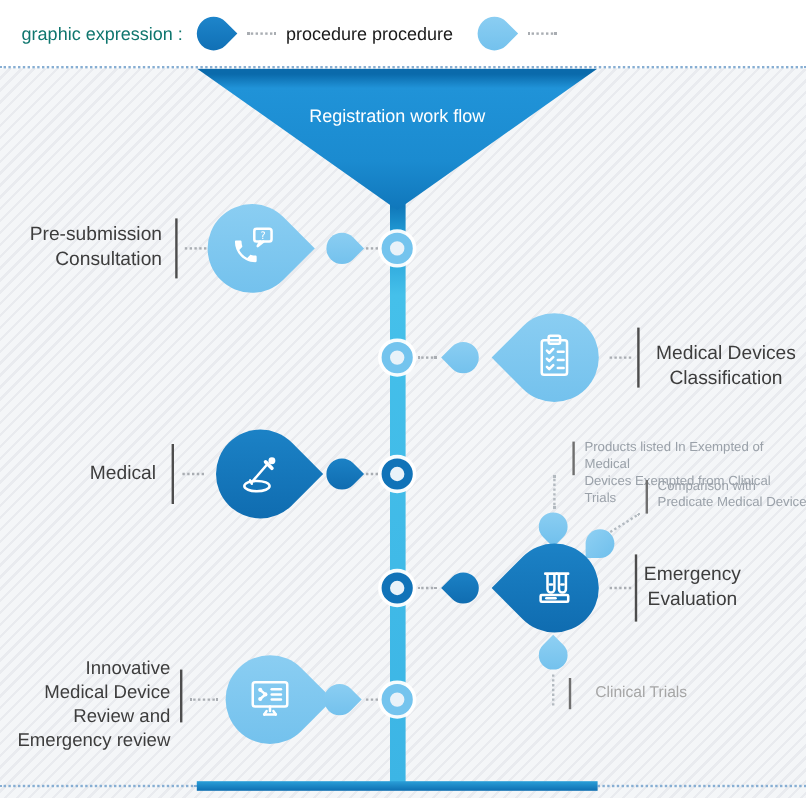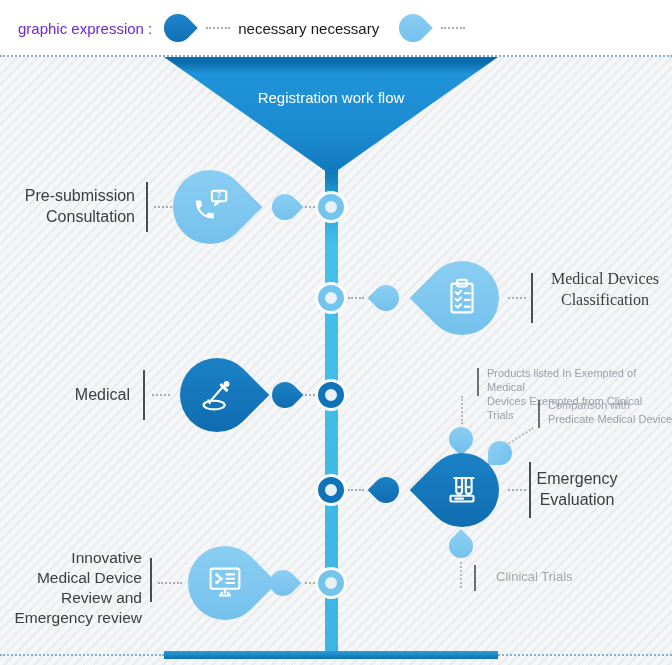--- a/index.html
+++ b/index.html
@@ -6,21 +6,21 @@
   body{font-family:"Liberation Sans","DejaVu Sans",sans-serif;background:#ffffff;}
   .stage{position:relative;width:672px;height:665px;overflow:hidden;background:#ffffff;}
 
   
   .stripes{position:absolute;left:0;top:57px;width:672px;height:608px;
     background:repeating-linear-gradient(135deg,#f4f6f8 0px,#f4f6f8 5px,#e9ebef 5px,#e9ebef 7px);}
 
   
   .legend{position:absolute;left:0;top:0;width:672px;height:56px;background:#ffffff;
     display:flex;align-items:center;padding-left:18px;box-sizing:border-box;}
-  .legend-title{font-size:15px;color:#6d28d9;margin-right:12px;}
+  .legend-title{font-size:15px;color:#0f766e;margin-right:12px;}
   .legend-item{display:flex;align-items:center;}
   .legend-item + .legend-item{margin-left:20px;}
   .legend-drop{width:28px;height:28px;border-radius:50% 0 50% 50%;transform:rotate(45deg);margin-right:14px;}
   .legend-drop.dark{background:linear-gradient(135deg,#2089cf,#0e6cb1);}
   .legend-drop.light{background:linear-gradient(135deg,#8fd0f3,#6fbfec);}
   .legend-dots{width:24px;border-top:2px dotted #a9adb2;margin-right:8px;}
   .legend-label{font-size:15px;color:#1a1a1a;}
 
   
   .rule-dotted{position:absolute;border-top:2px dotted #87aed3;height:0;}
@@ -76,21 +76,21 @@
 <body>
 
 <div class="stage">
   <div class="stripes"></div>
 
   <div class="legend">
     <span class="legend-title">graphic expression :</span>
     <span class="legend-item">
       <span class="legend-drop dark"></span>
       <span class="legend-dots"></span>
-      <span class="legend-label">necessary necessary</span>
+      <span class="legend-label">procedure procedure</span>
     </span>
     <span class="legend-item">
       <span class="legend-drop light"></span>
       <span class="legend-dots"></span>
     </span>
   </div>
 
   <div class="rule-dotted" style="left:0;top:55px;width:672px;"></div>
 
   <div class="funnel">
@@ -135,21 +135,21 @@
           <path d="M17.5 25 l2 2 3.5 -3.5"></path>
             <path d="M27 26 h5"></path>
           <path d="M17.5 32 l2 2 3.5 -3.5"></path>
             <path d="M27 33 h5"></path>
         </g>
       </svg>
     </div>
   </div>
   <div class="dots-h" style="left:508px;top:297px;width:18px;"></div>
   <div class="sep" style="left:531px;top:273px;height:50px;"></div>
-  <div class="step-label center-align" style="left:543px;top:268px;width:124px;font-family:Liberation Serif, serif;">
+  <div class="step-label center-align" style="left:543px;top:284px;width:124px;">
     <span>Medical Devices</span><br>
     <span>Classification</span>
   </div>
 
   <div class="step-label right-align" style="left:8px;top:384px;width:122px;">
     <span>Medical</span>
   </div>
   <div class="sep" style="left:143px;top:370px;height:50px;"></div>
   <div class="dots-h" style="left:152px;top:394px;width:18px;"></div>
   <div class="drop big dark point-right" style="left:180px;top:358px;">

